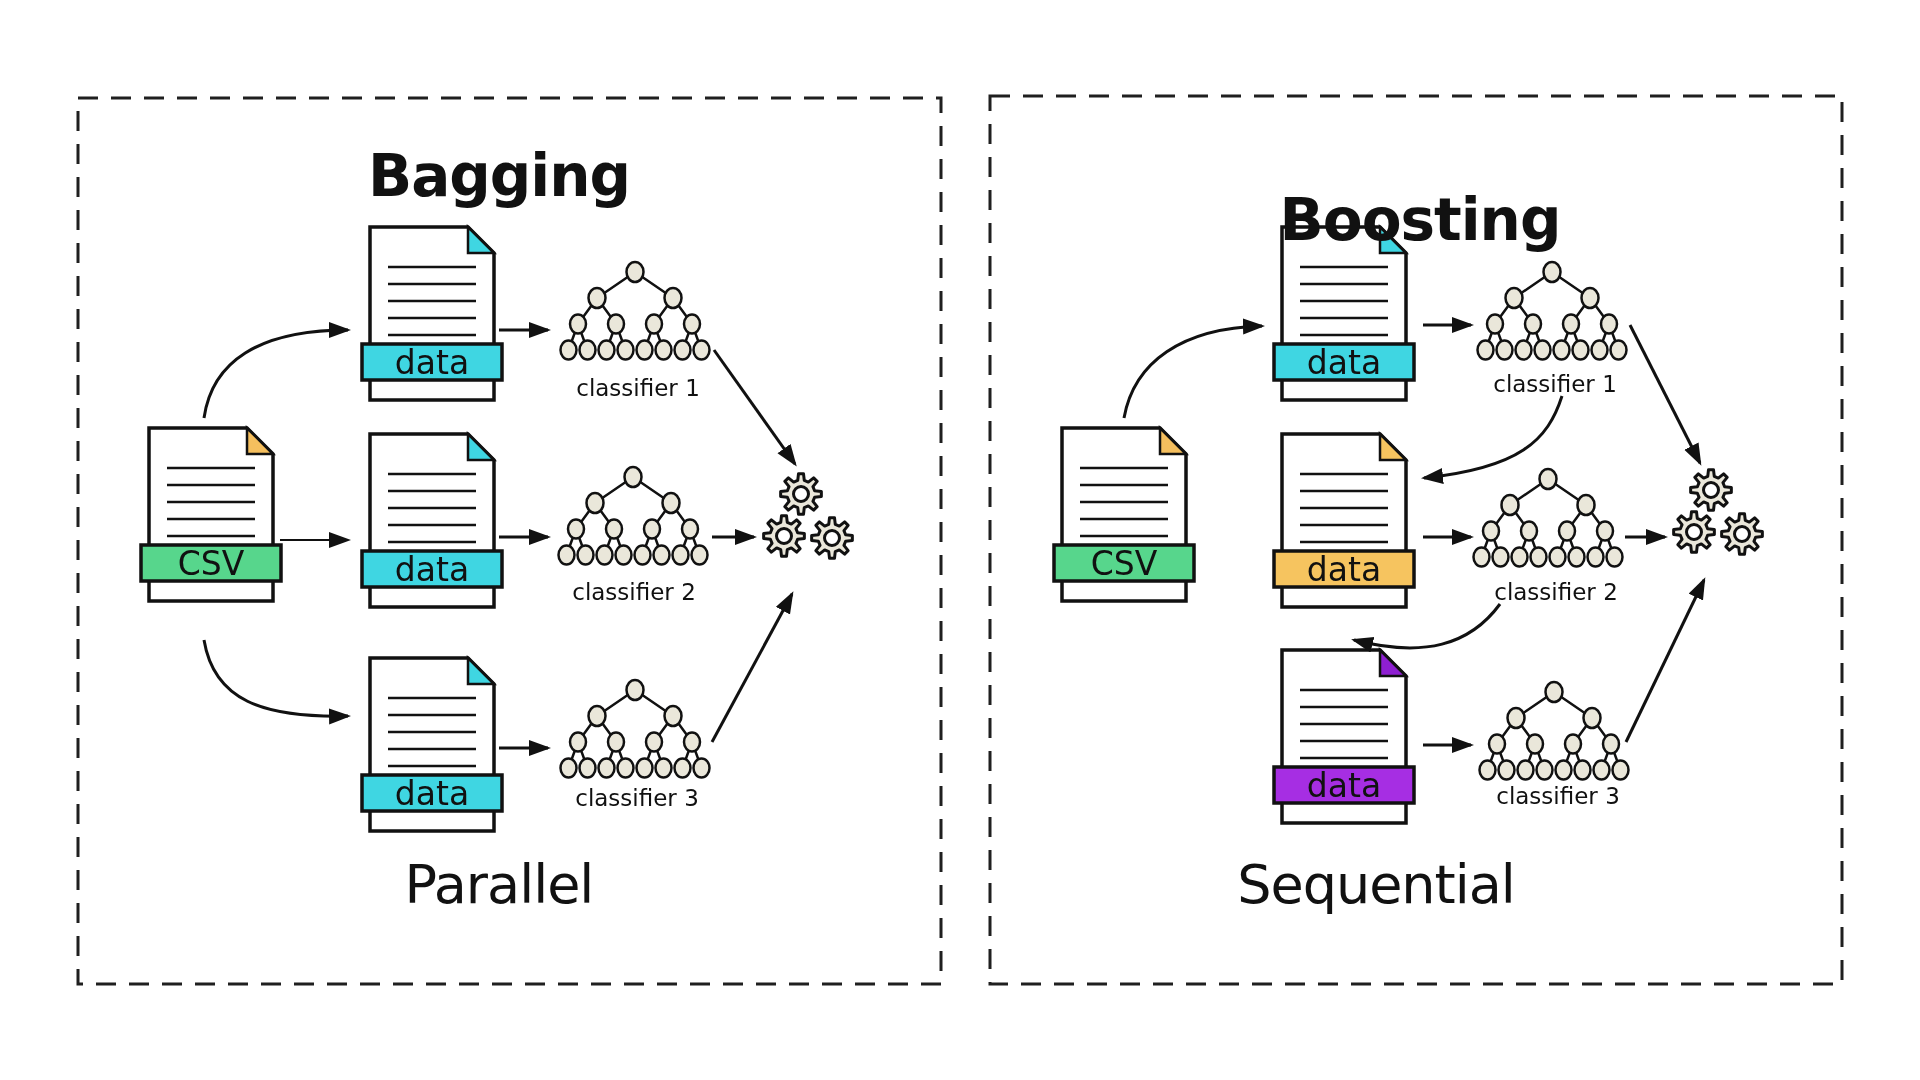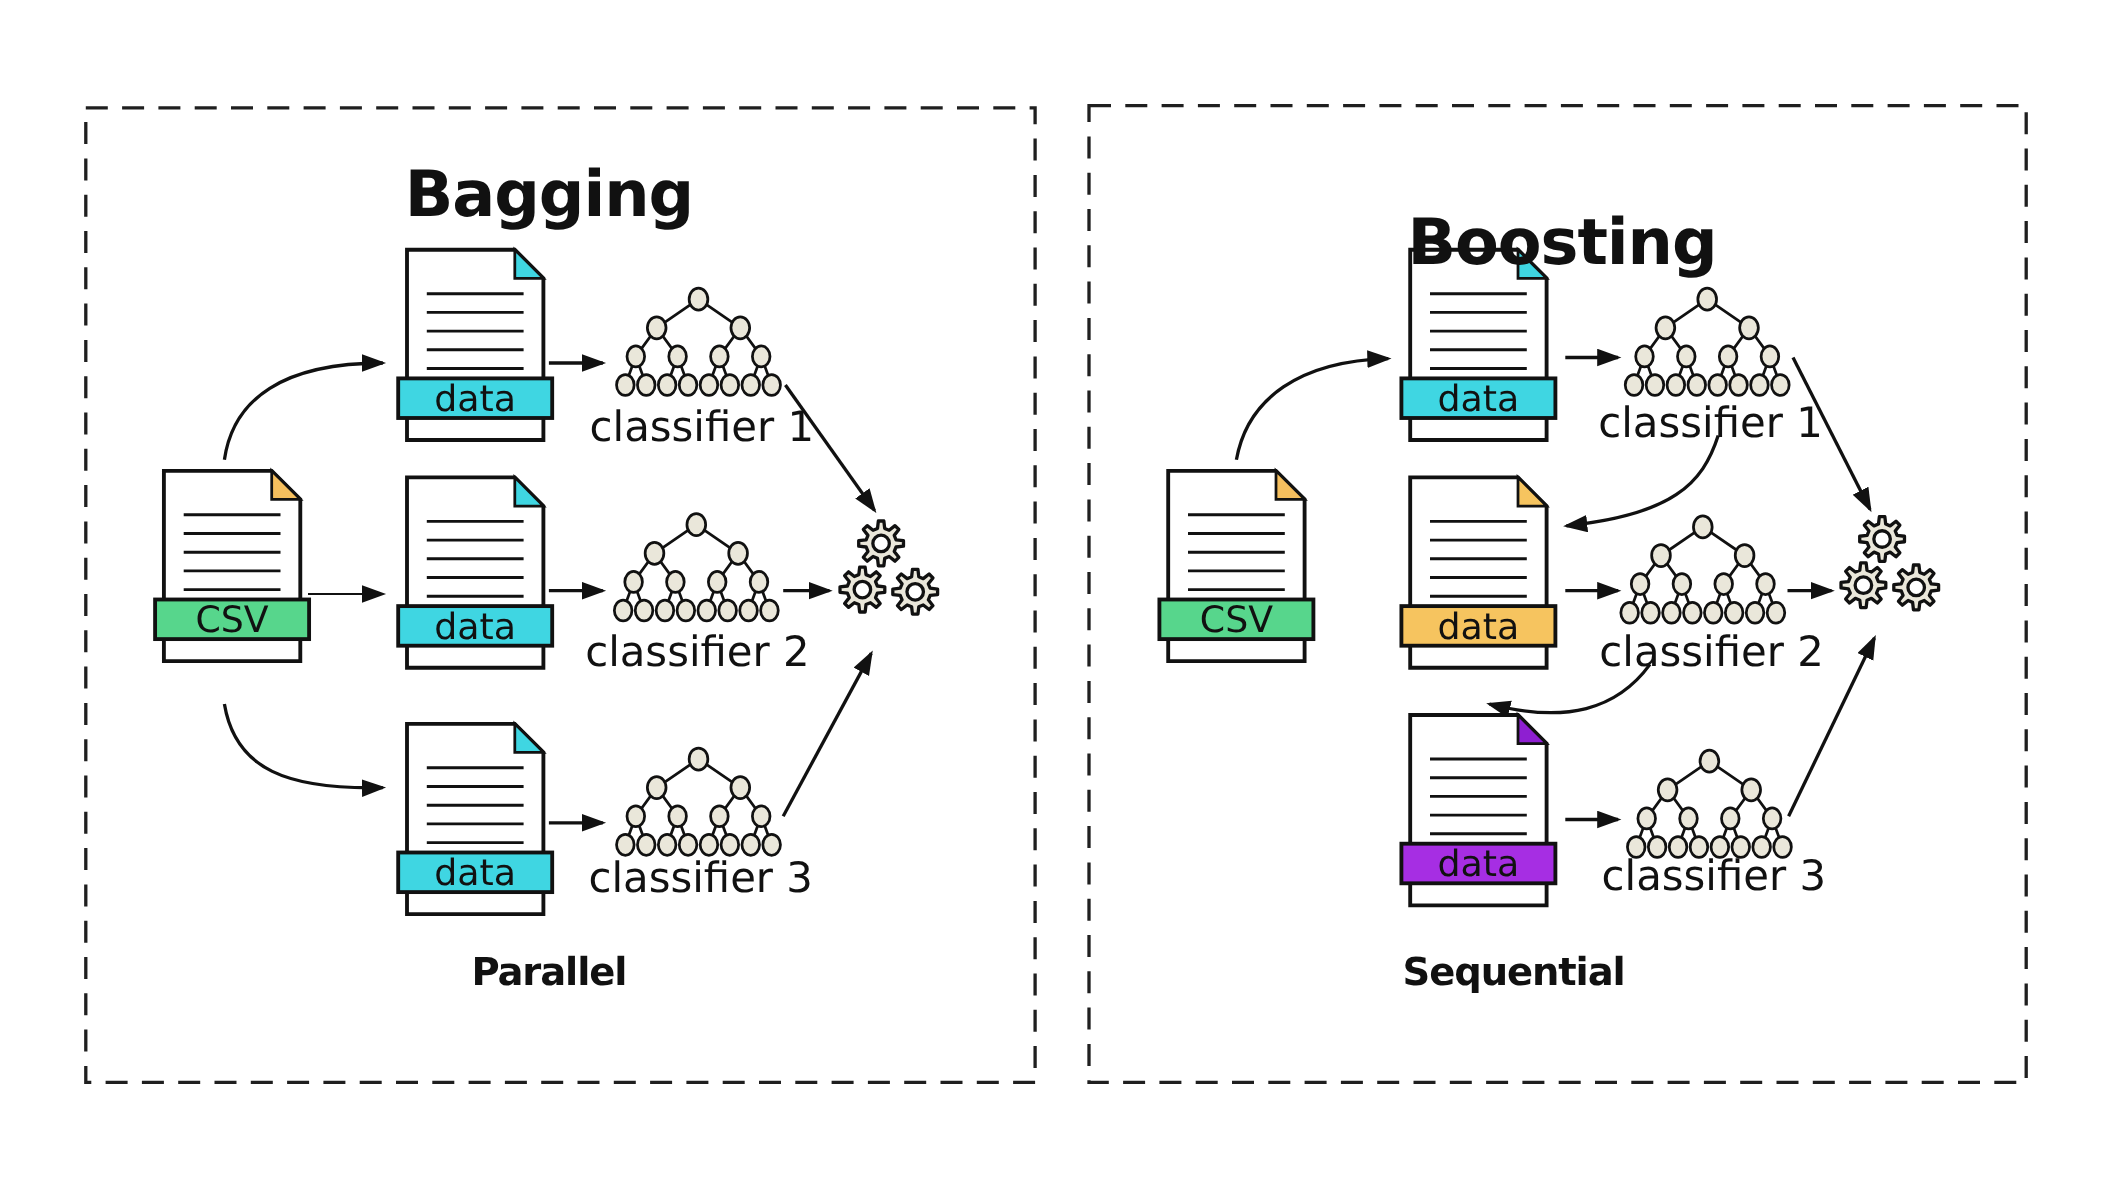--- a/index.html
+++ b/index.html
@@ -2,22 +2,22 @@
 <html><head>
 <meta charset="utf-8">
 <style>
   html,body{margin:0;padding:0;background:#ffffff;}
   #stage{position:relative;width:1920px;height:1080px;background:#ffffff;overflow:hidden;
          font-family:"DejaVu Sans","Liberation Sans",sans-serif;}
   #canvas{position:absolute;left:0;top:0;}
   .lbl{position:absolute;transform:translate(-50%,-50%);color:#111;white-space:nowrap;
        font-family:"DejaVu Sans","Liberation Sans",sans-serif;}
   .title{font-size:58px;font-weight:700;letter-spacing:-1px;}
-  .mode{font-size:35px;font-weight:700;letter-spacing:-1px;}
-  .clf{font-size:38px;font-weight:400;}
+  .mode{font-size:54px;font-weight:400;letter-spacing:-1px;}
+  .clf{font-size:23px;font-weight:400;}
   .band-lbl{font-size:33px;font-weight:500;}
 </style>
 </head>
 <body>
 
 <div id="stage">
 
 <svg id="canvas" width="1920" height="1080" viewBox="0 0 1920 1080">
   <defs>
     <marker id="ah" markerUnits="userSpaceOnUse" markerWidth="24" markerHeight="18" refX="19" refY="8" orient="auto">

